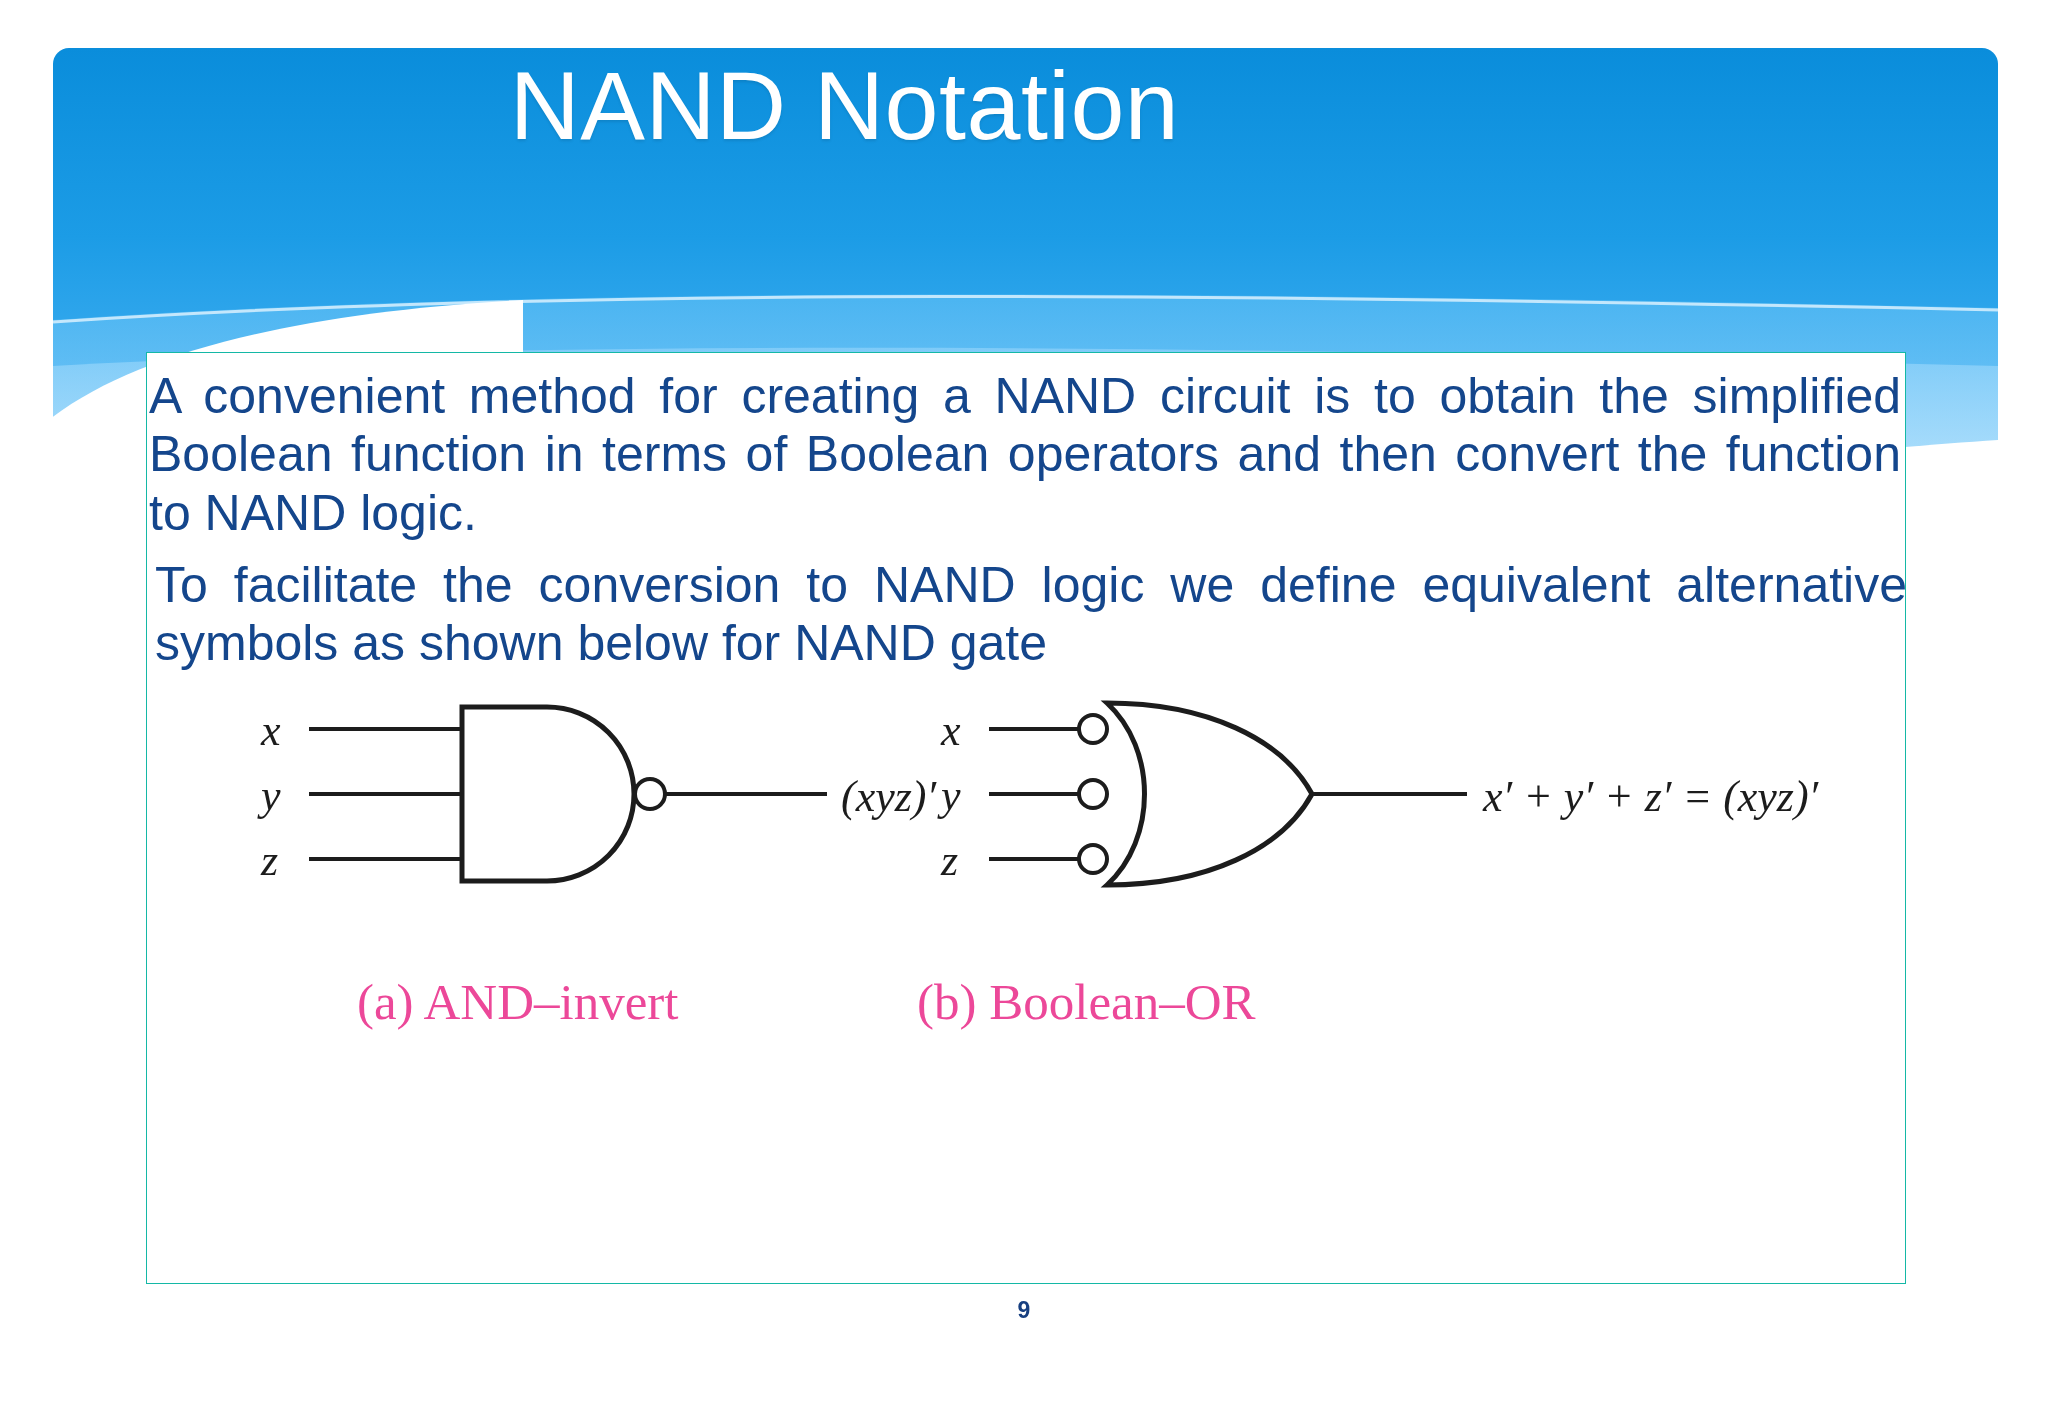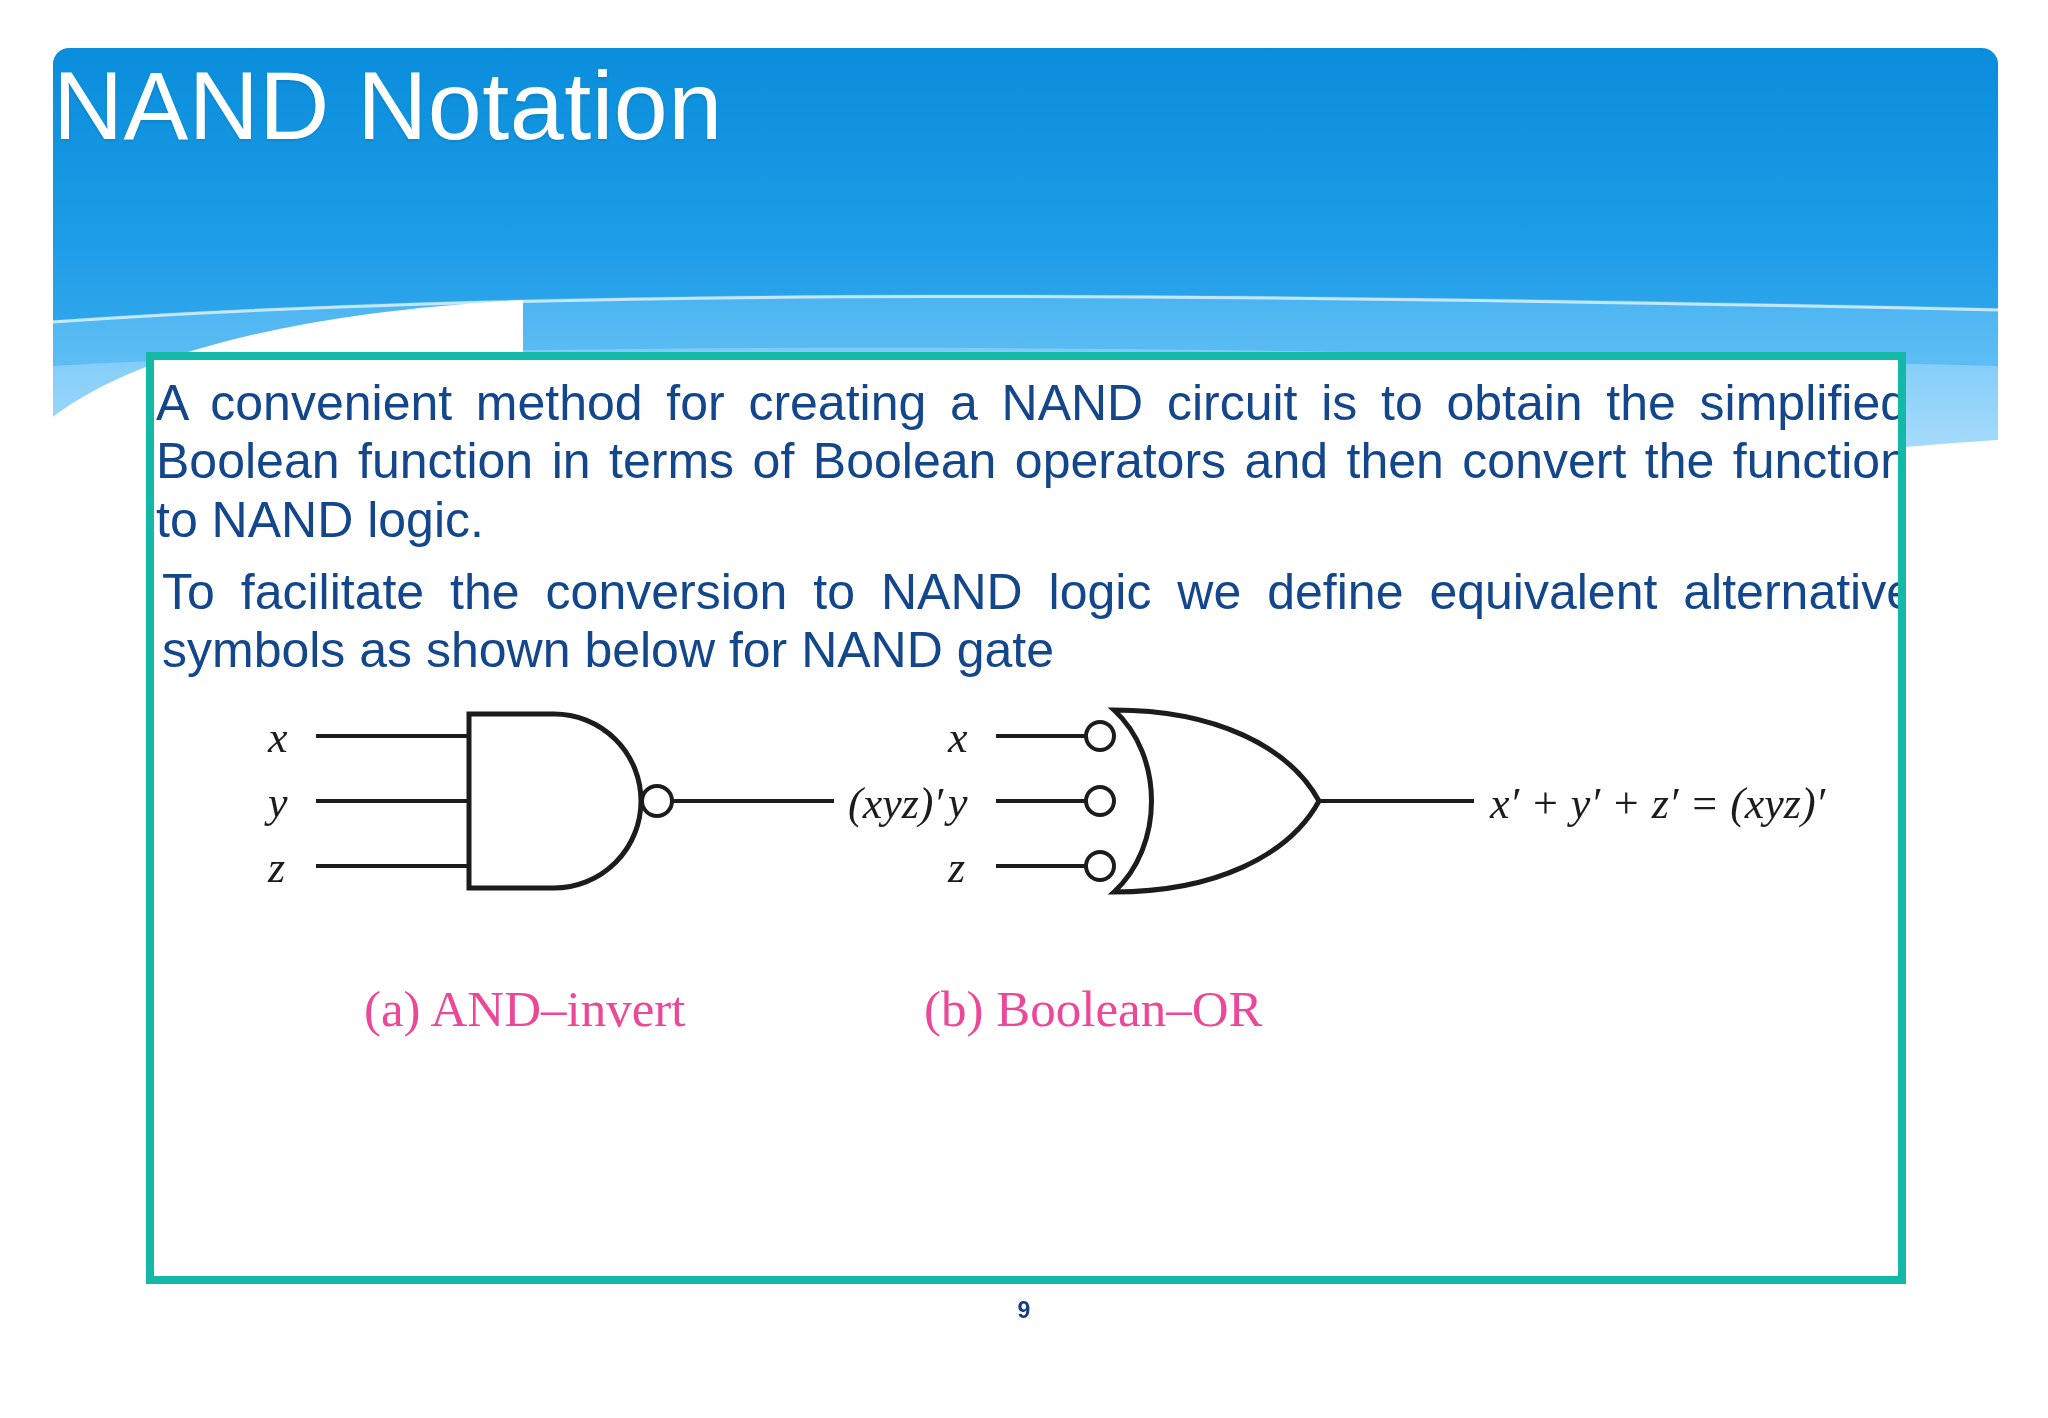--- a/index.html
+++ b/index.html
@@ -40,40 +40,40 @@
     display: block;
     width: 1945px;
     height: 420px;
   }
 
   #slide-title {
     position: absolute;
     left: 53px;
     top: 52px;
     width: 1583px;
-    text-align: left;
+    text-align: center;
     color: #ffffff;
     font-size: 97px;
     font-weight: 300;
     letter-spacing: 0.5px;
     line-height: 1.12;
     font-family: "Liberation Sans", sans-serif;
     text-shadow: 0 2px 3px rgba(0,0,0,0.10);
     white-space: nowrap;
   }
 
   
   #content-box {
     position: absolute;
     left: 146px;
     top: 352px;
     width: 1760px;
     height: 932px;
     background: #ffffff;
-    border: 8px solid #14b8a6;
+    border: 1px solid #14b8a6;
     box-sizing: border-box;
     overflow: hidden;
   }
 
   .body-text {
     color: #14468c;
     font-size: 50px;
     line-height: 1.165;
     text-align: justify;
     font-family: "Liberation Sans", sans-serif;

